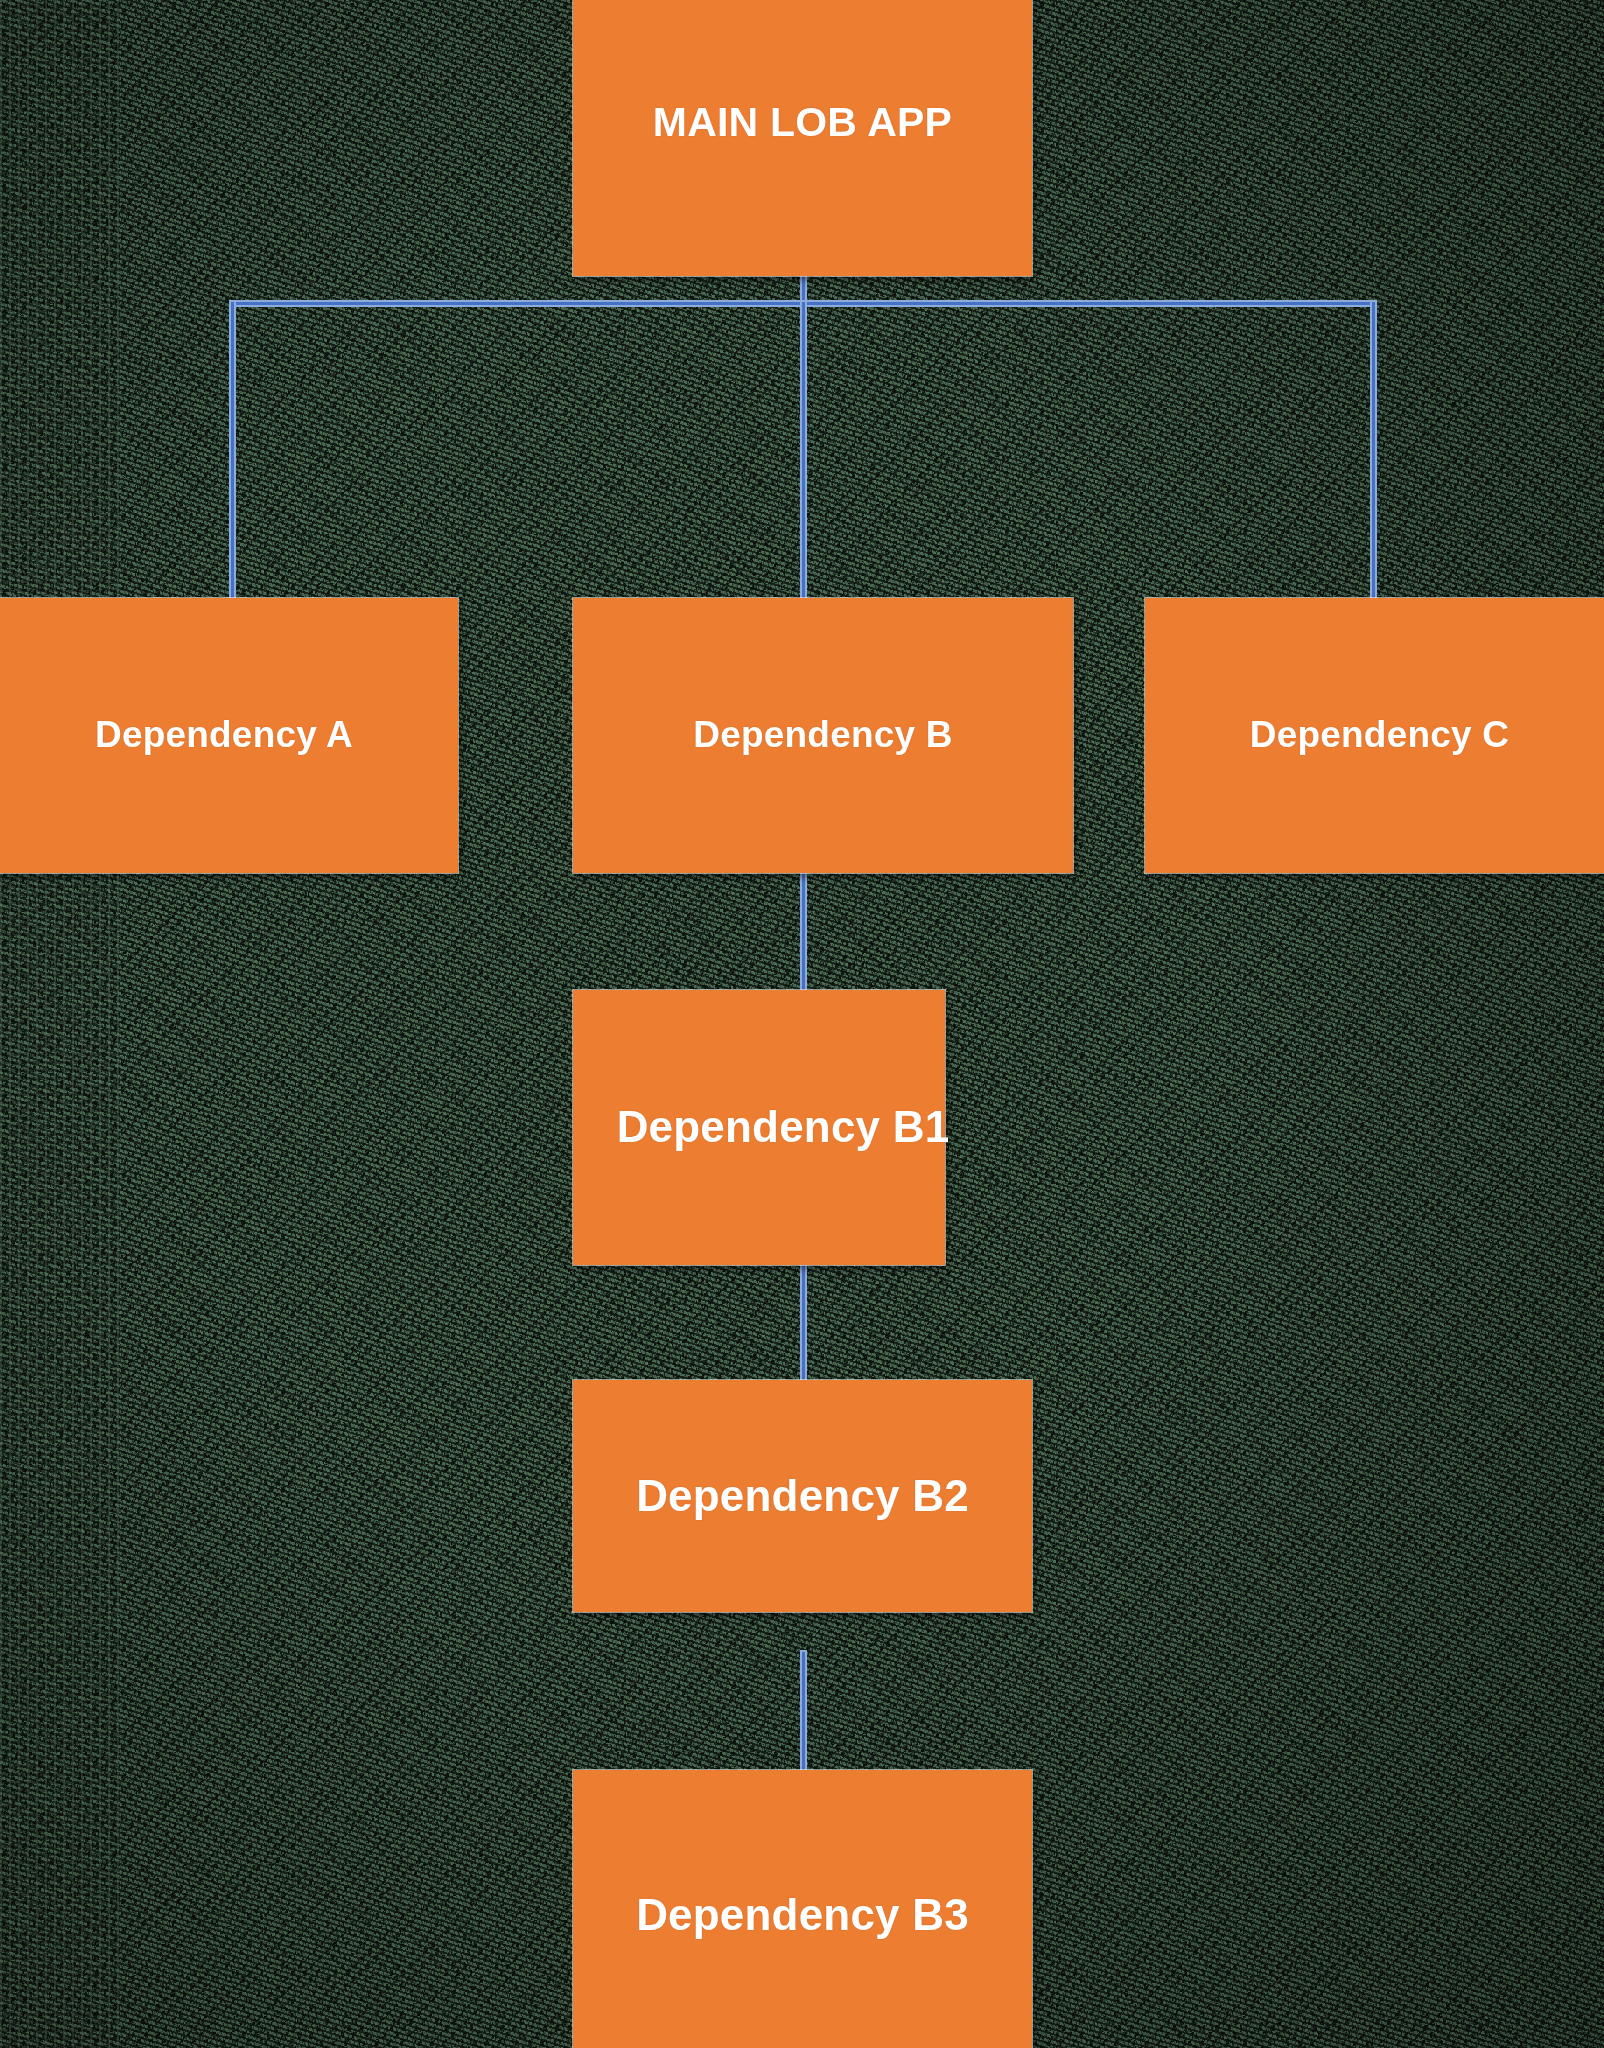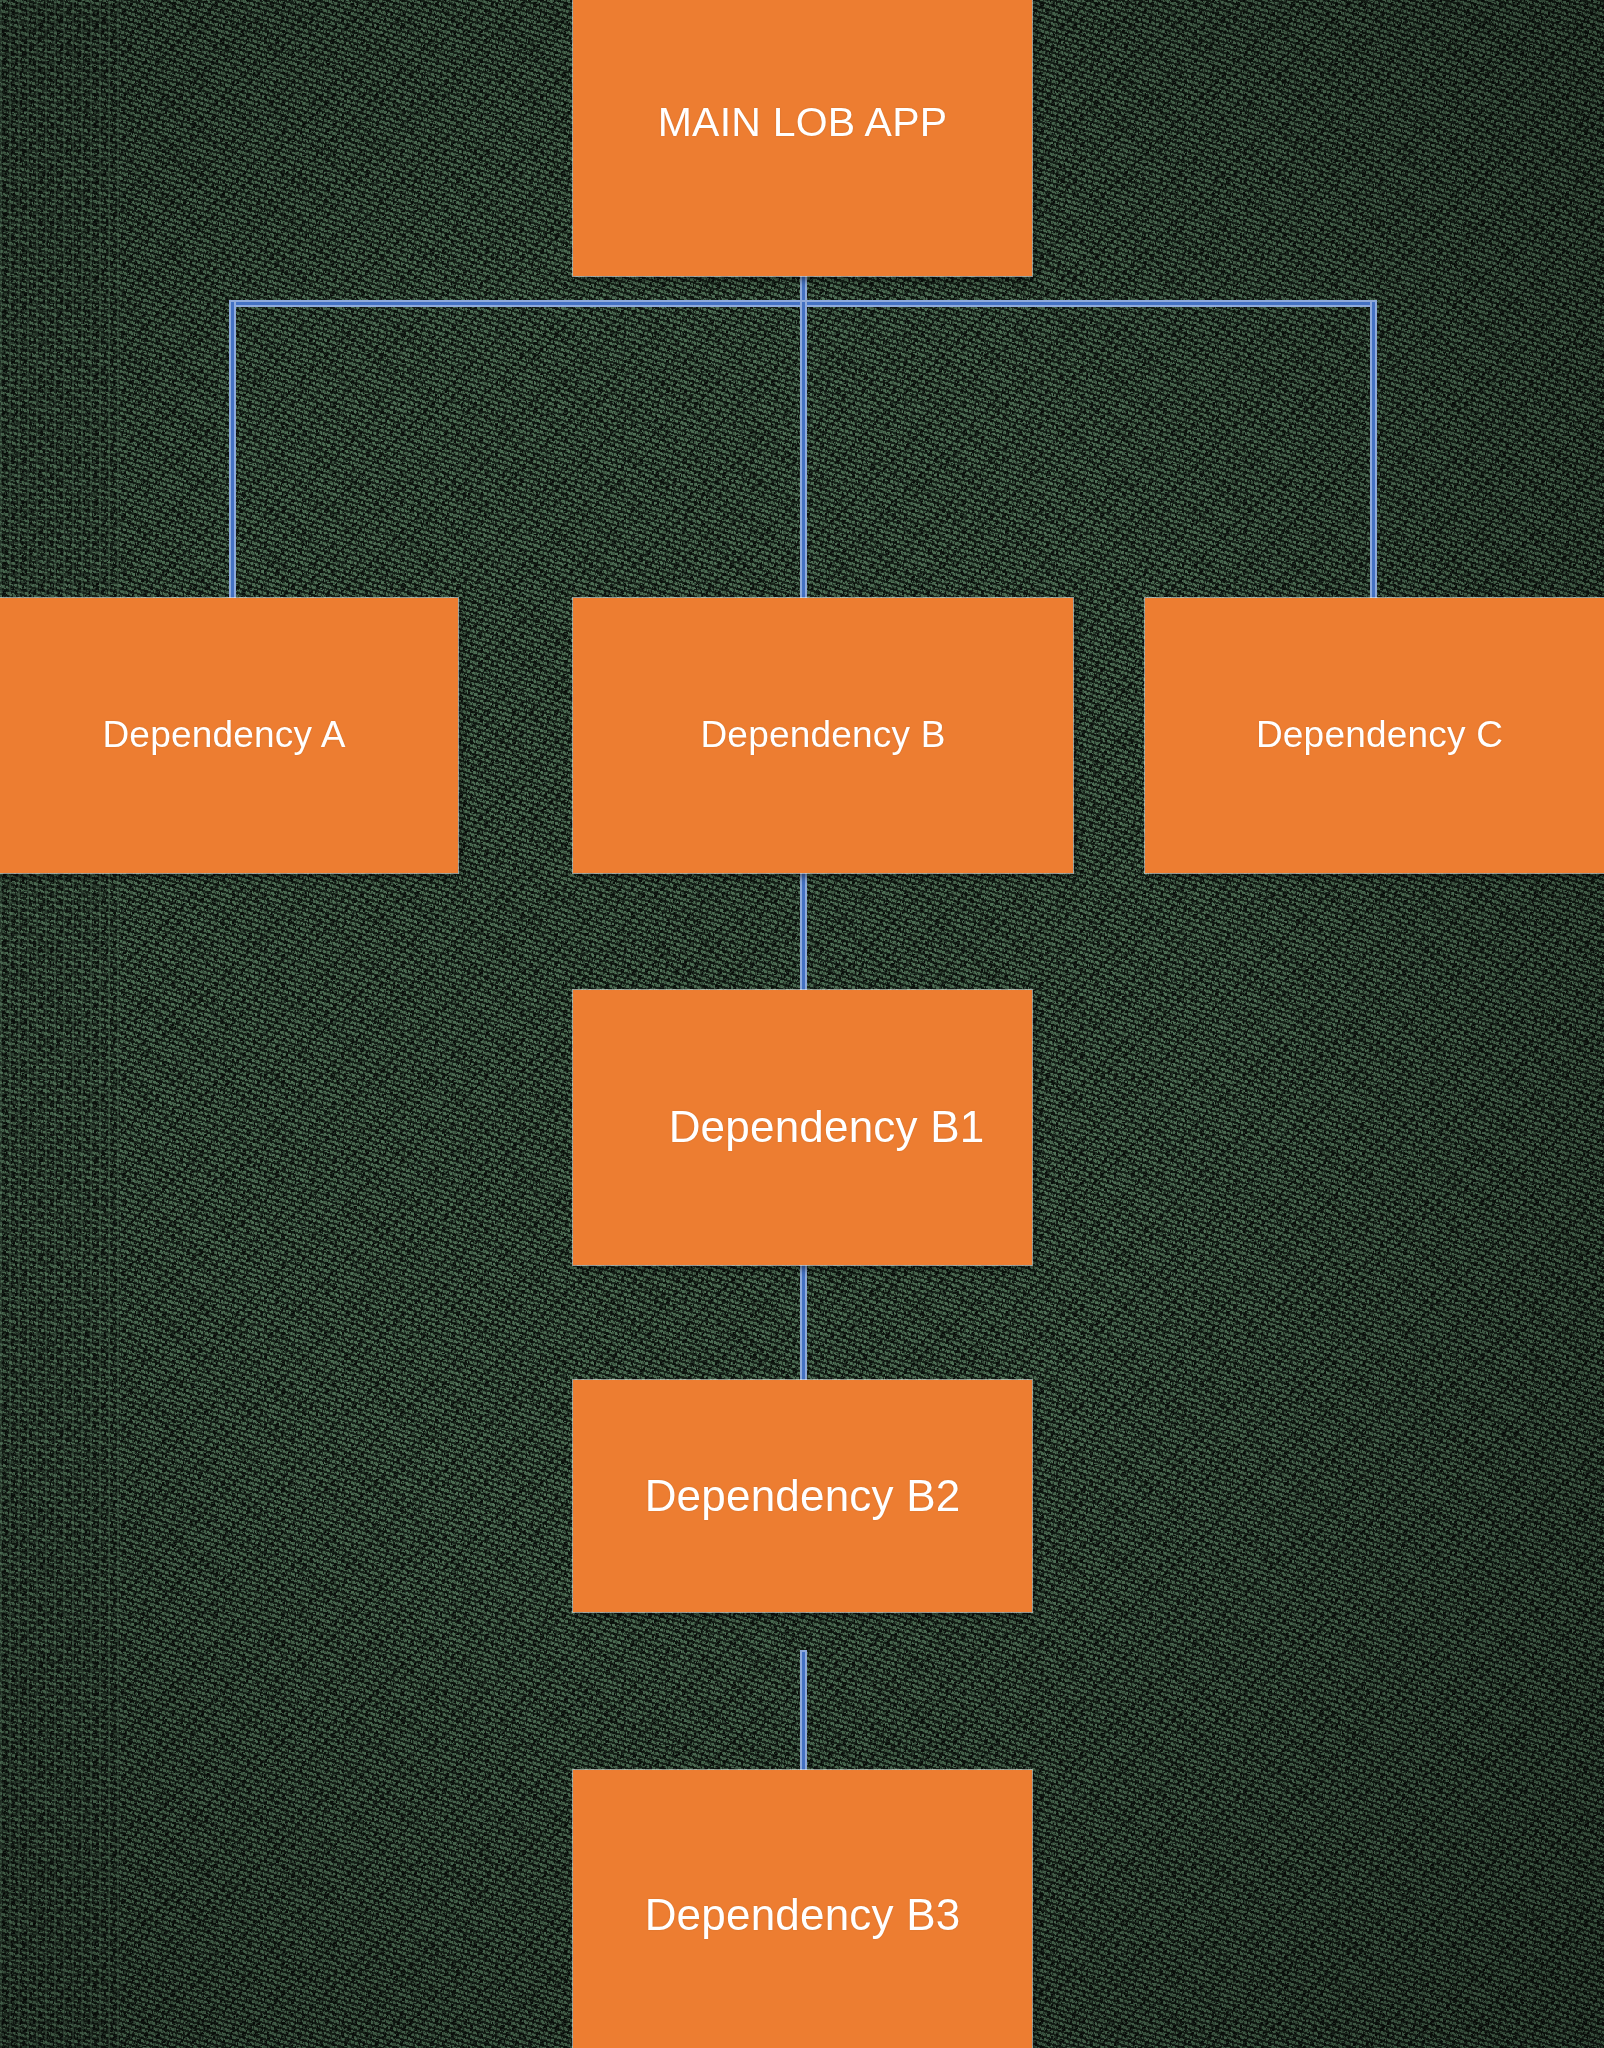--- a/index.html
+++ b/index.html
@@ -93,21 +93,21 @@
     background: #ed7d31;
     color: #ffffff;
     display: flex;
     align-items: center;
     justify-content: center;
     box-sizing: border-box;
     z-index: 4;
     box-shadow: 0 0 0 1px rgba(255,255,255,.55), 3px 4px 7px rgba(0,0,0,.45);
   }
   .node .label {
-    font-weight: normal;
+    font-weight: bold;
     letter-spacing: .2px;
     text-align: right;
     line-height: 1.1;
     white-space: nowrap;
     text-shadow: 0 0 2px rgba(0,0,0,.12);
   }
   .node.root .label { font-size: 41px; }
   .node .label.lvl2 { font-size: 37px; }
   .node .label.lvl3 { font-size: 44px; }
 </style>
@@ -148,21 +148,21 @@
   </div>
 
   <div class="node" style="left:573px; top:598px; width:500px; height:275px;">
     <span class="label lvl2">Dependency B</span>
   </div>
 
   <div class="node" style="left:1145px; top:598px; width:469px; height:275px;">
     <span class="label lvl2">Dependency C</span>
   </div>
 
-  <div class="node" style="left:573px; top:990px; width:459px; height:275px;padding-left:48px;">
+  <div class="node" style="left:573px; top:990px; width:372px; height:275px;padding-left:48px;">
     <span class="label lvl3">Dependency B1</span>
   </div>
 
   <div class="node" style="left:573px; top:1380px; width:459px; height:232px;">
     <span class="label lvl3">Dependency B2</span>
   </div>
 
   <div class="node" style="left:573px; top:1770px; width:459px; height:290px;">
     <span class="label lvl3">Dependency B3</span>
   </div>

